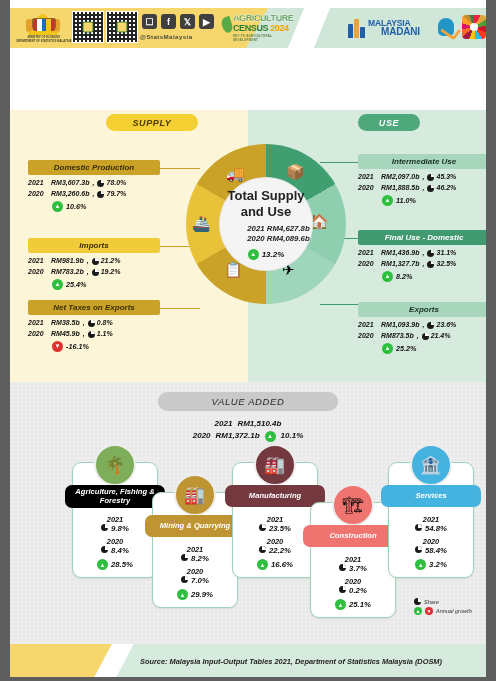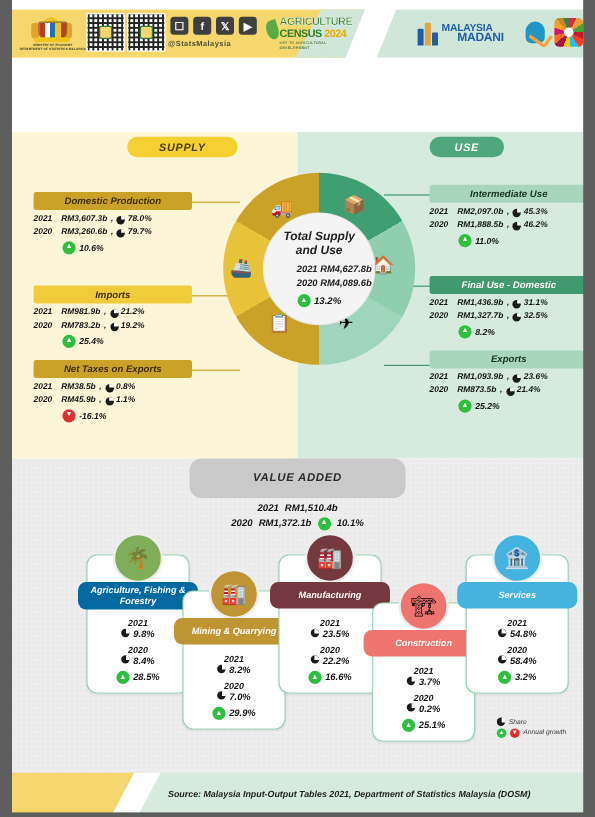--- a/index.html
+++ b/index.html
@@ -106,21 +106,21 @@
     justify-content:center;font-size:9px;font-style:italic;font-weight:bold;letter-spacing:.6px;}
   .pill.supply{left:96px;top:4px;width:92px;background:#f5d033;color:#4a3b00;}
   .pill.use{left:348px;top:4px;width:62px;background:#4fa77c;color:#ffffff;}
 
   
   .donut{position:absolute;left:176px;top:34px;width:160px;height:160px;}
   .seg{position:absolute;left:0;top:0;width:160px;height:160px;border-radius:50%;}
   .donut-hole{position:absolute;left:34px;top:34px;width:92px;height:92px;border-radius:50%;
     background:#f4f4f4;box-shadow:0 0 0 1px #e6e6e6;display:flex;flex-direction:column;
     align-items:center;justify-content:center;text-align:center;}
-  .dh-t{font-size:10px;font-style:italic;font-weight:bold;color:#222;line-height:1.25;}
+  .dh-t{font-size:13px;font-weight:bold;color:#222;line-height:1.25;}
   .dh-r{font-size:7.8px;font-style:italic;font-weight:bold;color:#222;margin-top:3px;line-height:1.35;margin-left:25px;}
   .dh-g{display:flex;align-items:center;gap:3px;margin-top:4px;font-size:8px;font-style:italic;
     font-weight:bold;color:#111;}
 
   .ico{position:absolute;font-size:15px;line-height:1;}
   .ico.truck{left:40px;top:22px;}
   .ico.ship{left:6px;top:72px;}
   .ico.tax{left:38px;top:118px;}
   .ico.drone{left:100px;top:20px;}
   .ico.house{left:124px;top:70px;}
@@ -150,32 +150,32 @@
   .up{width:11px;height:11px;border-radius:50%;background:#2fbf3f;display:inline-flex;
     align-items:center;justify-content:center;color:#fff;font-size:6px;font-style:normal;}
   .dn{width:11px;height:11px;border-radius:50%;background:#e03131;display:inline-flex;
     align-items:center;justify-content:center;color:#fff;font-size:6px;font-style:normal;}
 
   .b-dom{left:18px;top:50px;}
   .b-imp{left:18px;top:128px;}
   .b-tax{left:18px;top:190px;}
   .b-int{left:348px;top:44px;}
   .b-fud{left:348px;top:120px;}
-  .b-exp{left:348px;top:182px;}
+  .b-exp{left:348px;top:192px;}
 
   .conn{position:absolute;border-top:1px solid #c9a227;}
   .conn.g{border-top-color:#41996f;}
 
   
   .va{position:absolute;left:10px;top:382px;width:476px;height:262px;background:#ededed;}
   .va:before{content:"";position:absolute;inset:0;opacity:.35;
     background-image:radial-gradient(#dcdcdc 1px,transparent 1px);background-size:4px 4px;}
-  .va-pill{position:absolute;left:148px;top:0;width:180px;height:33px;background:#c9c9c9;
+  .va-pill{position:absolute;left:148px;top:10px;width:180px;height:19px;background:#c9c9c9;
     border-radius:10px;display:flex;align-items:center;justify-content:center;
-    font-size:9.5px;font-style:italic;font-weight:bold;color:#2b2b2b;letter-spacing:.6px;}
+    font-size:9.5px;font-style:italic;font-weight:normal;color:#2b2b2b;letter-spacing:.6px;}
   .va-tot{position:absolute;left:0;right:0;top:36px;display:flex;flex-direction:column;
     align-items:center;}
   .va-line{display:flex;align-items:center;gap:5px;font-size:8px;font-style:italic;
     font-weight:bold;color:#111;line-height:1.5;}
 
   .card{position:absolute;width:84px;background:#ffffff;border:1px solid #9fd3b6;border-radius:9px;
     box-shadow:0 1px 2px rgba(0,0,0,.08);}
   .card .hdrpill{position:absolute;left:-8px;top:22px;width:100px;min-height:22px;border-radius:7px;
     display:flex;align-items:center;justify-content:center;text-align:center;padding:2px 3px;
     box-sizing:border-box;font-size:7.6px;font-style:italic;font-weight:bold;color:#fff;line-height:1.25;}
@@ -507,21 +507,21 @@
       <div class="va-line">
         <span>2020</span>
           <span>RM1,372.1b</span>
         <span class="up">▲</span>
         <span>10.1%</span>
       </div>
     </div>
 
     <div class="card c-agri">
       <div class="circ" style="background:#7fae5a">🌴</div>
-      <div class="hdrpill" style="background:#0369a1">Agriculture, Fishing &amp; Forestry</div>
+      <div class="hdrpill" style="background:#000000">Agriculture, Fishing &amp; Forestry</div>
       <div class="body">
         <div class="yr2">2021</div>
         <div class="shr">
           <i class="pie"></i>
           <span>9.8%</span>
         </div>
         <div class="yr2">2020</div>
         <div class="shr">
           <i class="pie"></i>
           <span>8.4%</span>

